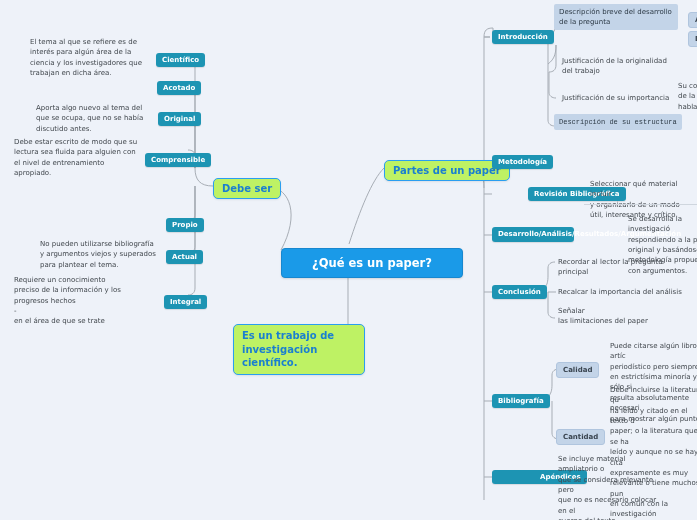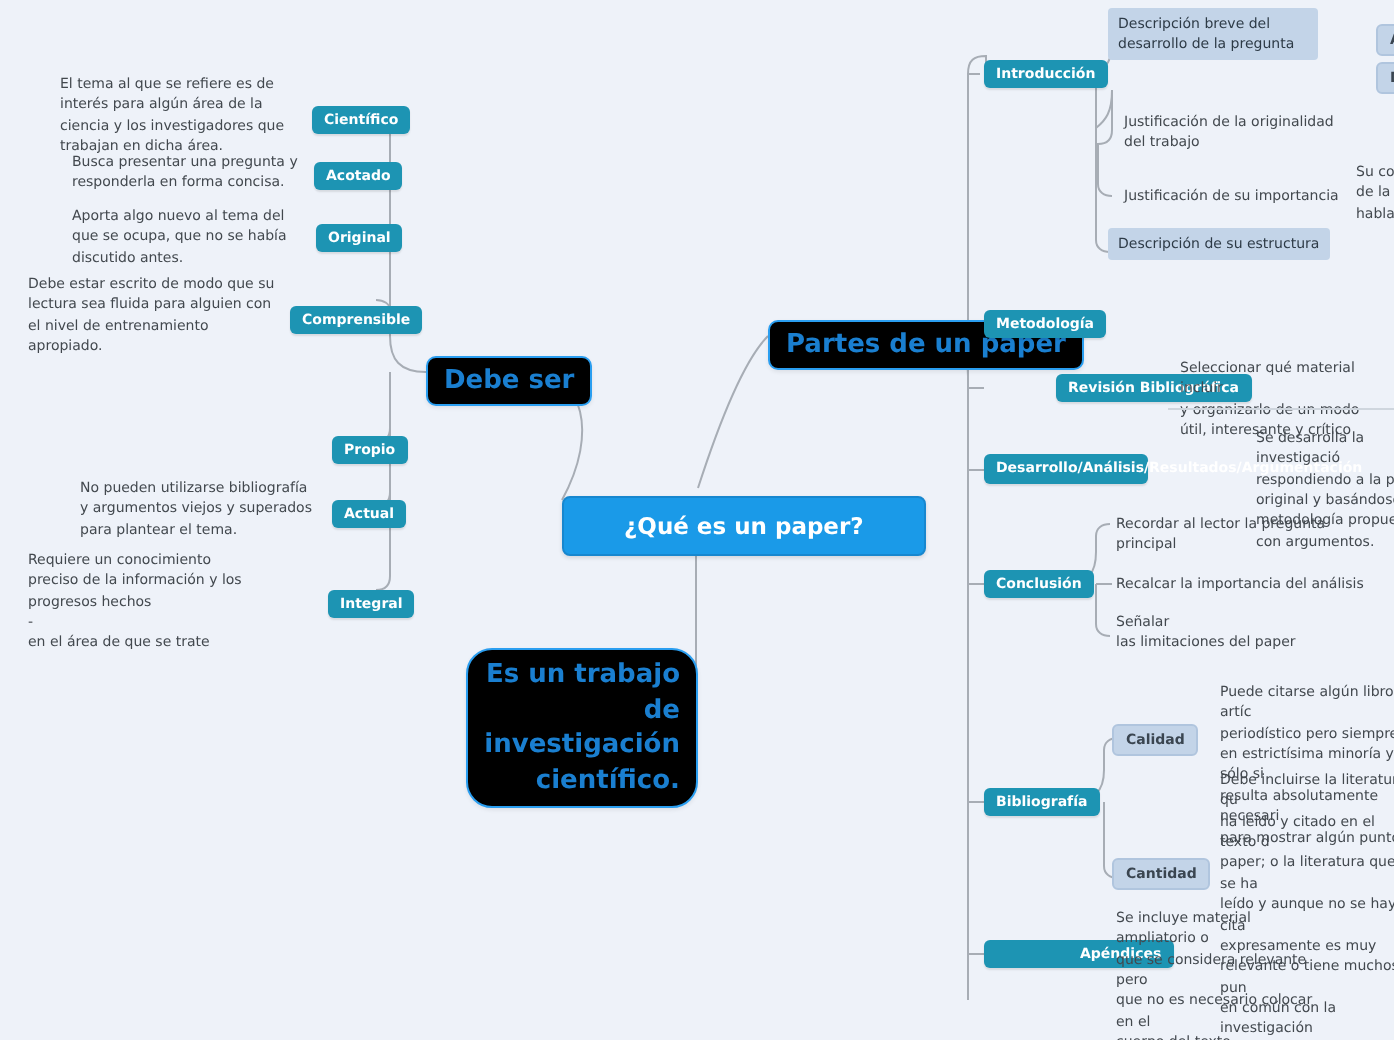--- a/index.html
+++ b/index.html
@@ -37,30 +37,29 @@
     border-radius: 4px;
     color: #ffffff;
     font-weight: bold;
     font-size: 11.5px;
     padding: 7px 30px;
     white-space: nowrap;
     box-shadow: 0 1px 2px rgba(0,0,0,0.12);
   }
   
   .l1-outline {
-    background: #000000;
+    background: #bef264;
     border: 1.6px solid #2a9ef0;
     border-radius: 5px;
     color: #1a7fd0;
     font-weight: bold;
-    font-size: 13px;
+    font-size: 10px;
     padding: 4px 8px;
     white-space: nowrap;
     box-shadow: 0 1px 2px rgba(0,0,0,0.08);
-    text-align: right;
   }
   .l1-outline.multi { white-space: normal; line-height: 1.35; }
 
   
   .chip {
     background: #1d94b3;
     border: 1px solid #17soft;
     border-color: #1b87a4;
     border-radius: 3px;
     color: #ffffff;
@@ -147,27 +146,26 @@
       <path d="M552 401 L 552 433 C 552 437, 555 439, 559 439"></path>
     </g>
   </svg>
 
   <div class="node root" style="left:281px; top:248px;">¿Qué es un paper?</div>
 
   <div class="node l1-outline" style="left:213px; top:178px;">Debe ser</div>
 
   <div class="node l1-outline" style="left:384px; top:160px;">Partes de un paper</div>
 
-  <div class="node l1-outline multi" style="left:233px; top:324px; width:116px; white-space:pre-line;border-radius:13px;">Es un trabajo de
+  <div class="node l1-outline multi" style="left:233px; top:324px; width:132px; white-space:pre-line;">Es un trabajo de
 investigación científico.</div>
 
   <div class="node leaf-text" style="left:28px; top:36px; width:120px;">El tema al que se refiere es de interés para algún área de la ciencia y los investigadores que trabajan en dicha área.</div>
   <div class="node chip" style="left:156px; top:53px;">Científico</div>
 
-  <div class="node leaf-text" style="left:34px; top:75px; width:120px;">Busca presentar una pregunta y responderla en forma concisa.</div>
   <div class="node chip" style="left:157px; top:81px;">Acotado</div>
 
   <div class="node leaf-text" style="left:34px; top:102px; width:120px;">Aporta algo nuevo al tema del que se ocupa, que no se había discutido antes.</div>
   <div class="node chip" style="left:158px; top:112px;">Original</div>
 
   <div class="node leaf-text" style="left:12px; top:136px; width:128px;">Debe estar escrito de modo que su lectura sea fluida para alguien con el nivel de entrenamiento apropiado.</div>
   <div class="node chip" style="left:145px; top:153px;">Comprensible</div>
 
   <div class="node chip" style="left:166px; top:218px;">Propio</div>
 
@@ -186,34 +184,34 @@
   <div class="node chip" style="left:492px; top:187px;margin-left:36px;">Revisión Bibliográfica</div>
 
   <div class="node chip wrap" style="left:492px; top:227px; width:82px;">Desarrollo/Análisis/Resultados/Argumentación</div>
 
   <div class="node chip" style="left:492px; top:285px;">Conclusión</div>
 
   <div class="node chip" style="left:492px; top:394px;">Bibliografía</div>
 
   <div class="node chip" style="left:492px; top:470px;padding-left:48px;">Apéndices</div>
 
-  <div class="node block-pale" style="left:554px; top:4px; width:105px;">Descripción breve del desarrollo de la pregunta</div>
+  <div class="node block-pale" style="left:554px; top:4px; width:124px;">Descripción breve del desarrollo de la pregunta</div>
 
   <div class="node chip-pale" style="left:688px; top:12px; width:30px;">A</div>
   <div class="node chip-pale" style="left:688px; top:31px; width:30px;">D</div>
 
   <div class="node leaf-text" style="left:560px; top:55px; width:110px;">Justificación de la originalidad del trabajo</div>
 
   <div class="node leaf-text" style="left:560px; top:92px; width:112px;">Justificación de su importancia</div>
 
   <div class="node leaf-text" style="left:676px; top:80px; width:40px; white-space:pre-line;">Su con
 de la c
 habla</div>
 
-  <div class="node block-pale" style="left:554px; top:114px;">Descripción de su estructura</div>
+  <div class="node block-pale" style="left:554px; top:114px;font-family:Liberation Mono, monospace;">Descripción de su estructura</div>
 
 
   <div class="node leaf-text" style="left:588px; top:178px; width:112px; white-space:pre-line;">Seleccionar qué material incluir
 y organizarlo de un modo
 útil, interesante y crítico</div>
 
   <div class="node" style="left:584px; top:204px; width:113px; height:1px; background:#cfd6de;"></div>
 
   <div class="node leaf-text" style="left:626px; top:213px; width:96px; white-space:pre-line;">Se desarrolla la investigació
 respondiendo a la pregun

